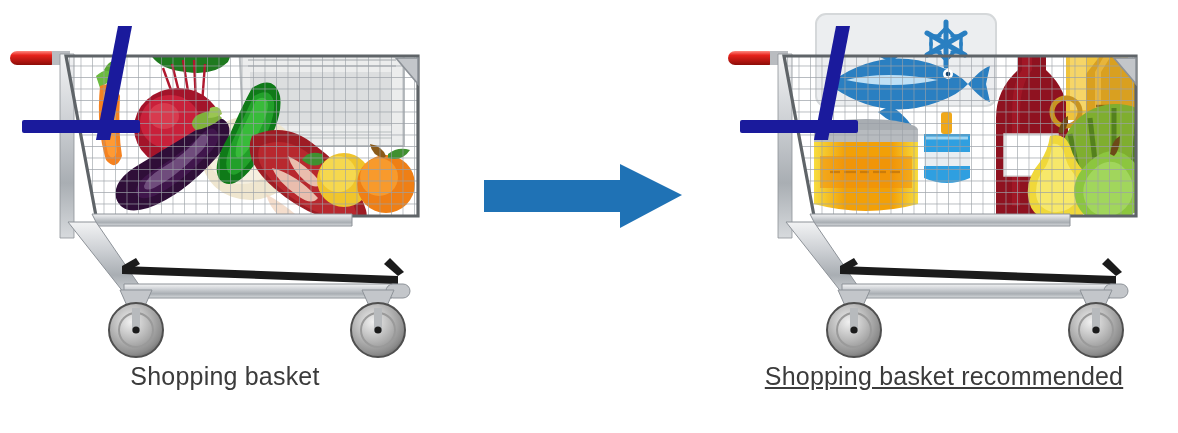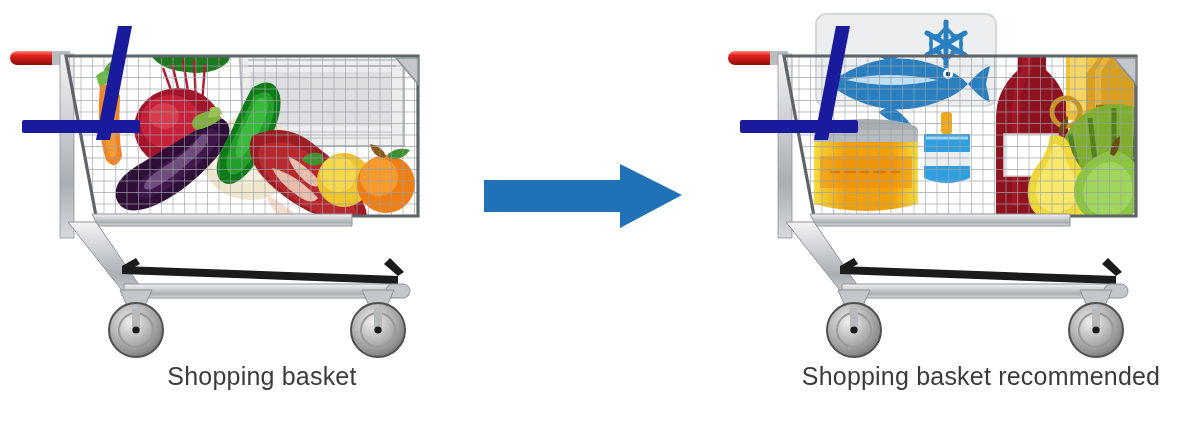--- a/index.html
+++ b/index.html
@@ -11,23 +11,23 @@
   .stage{position:absolute;inset:0;width:1178px;height:433px;background:#ffffff;}
 
   .panel{position:absolute;top:0;width:450px;height:433px;}
   .panel.left{left:0;}
   .panel.right{left:718px;}
 
   .cart-wrap{position:absolute;left:0;top:8px;width:450px;height:350px;}
   .caption{
     position:absolute;left:0;width:450px;top:362px;
     text-align:center;font-size:25px;color:#3b3b3b;
-    letter-spacing:0.2px;white-space:nowrap;padding-left:37px;
+    letter-spacing:0.2px;white-space:nowrap;
   }
-  .panel.right .caption{width:460px;left:-4px;}
+  .panel.right .caption{width:460px;left:-4px;text-decoration:underline;}
 
   .arrow-wrap{position:absolute;left:470px;top:150px;width:230px;height:110px;}
 
   svg{display:block;overflow:visible;}
 </style>
 </head>
 <body>
 
 <div class="stage">
 

